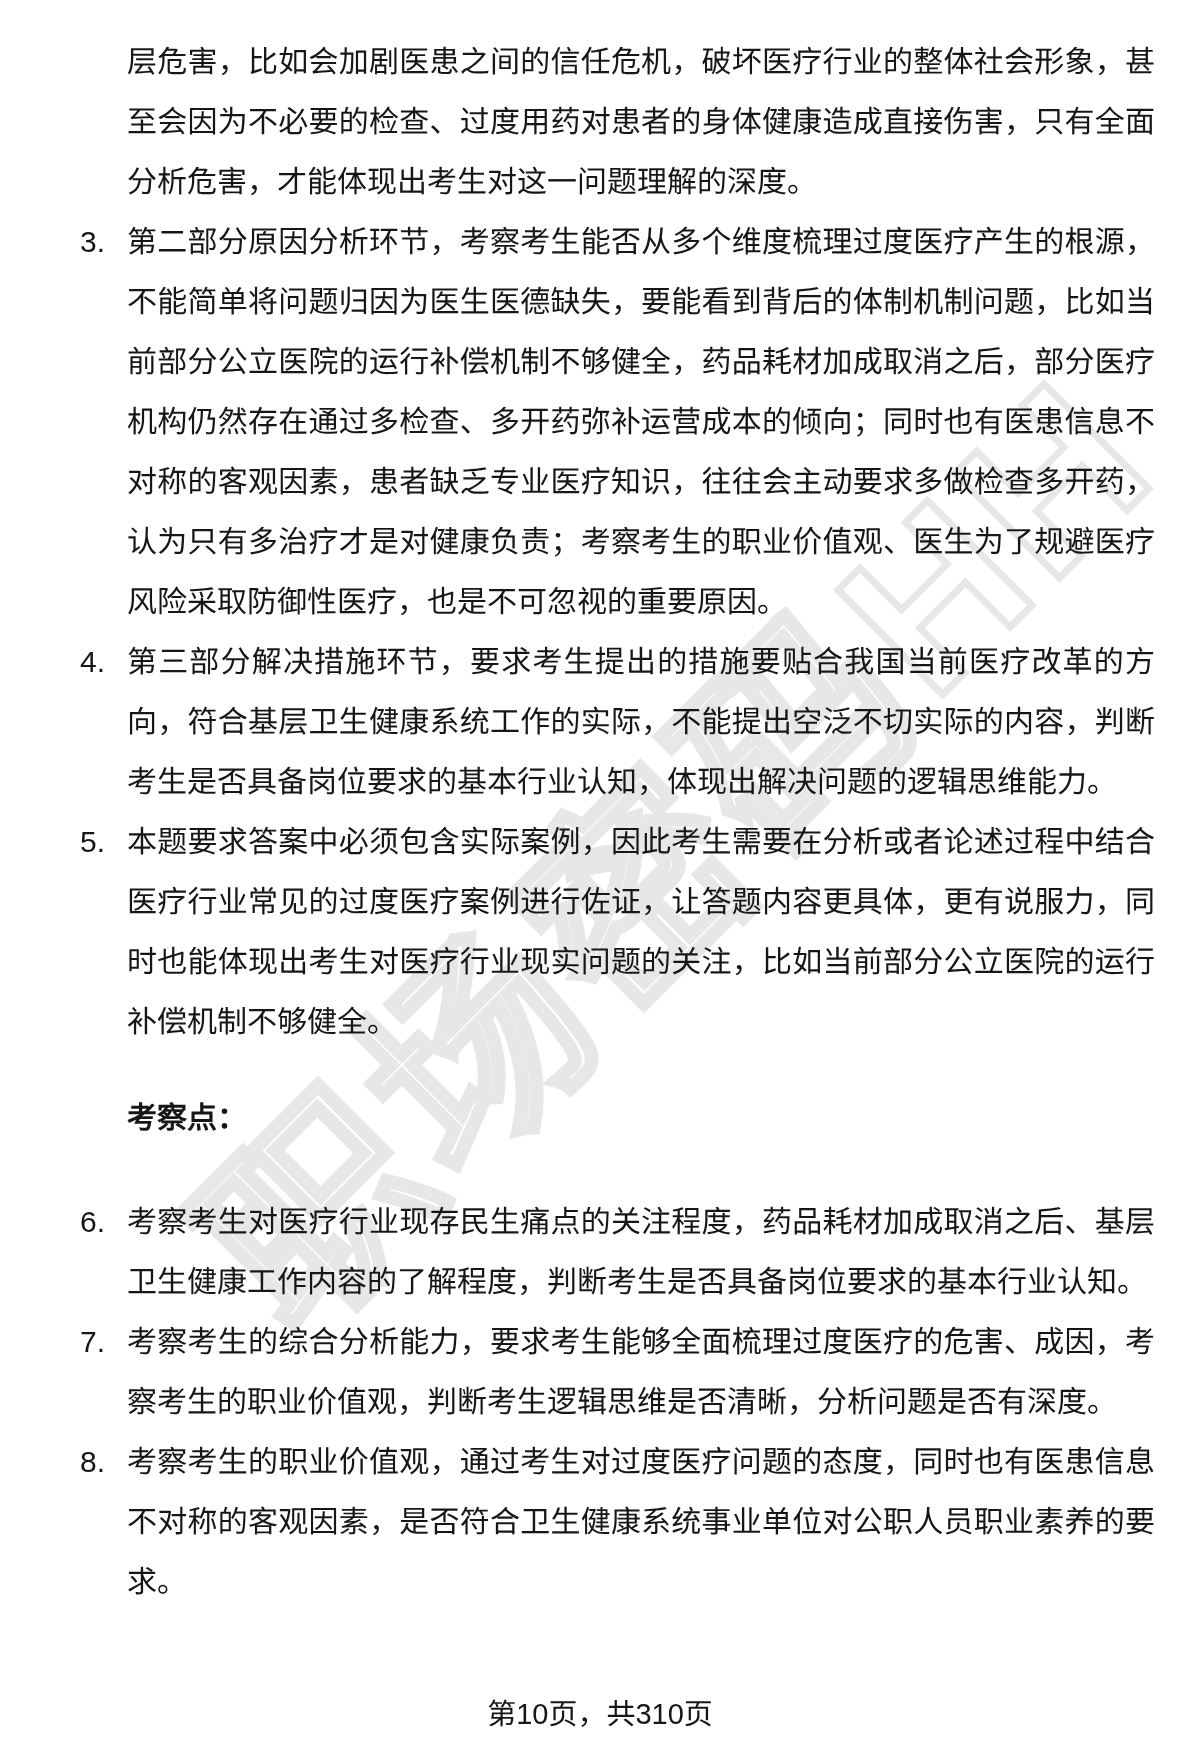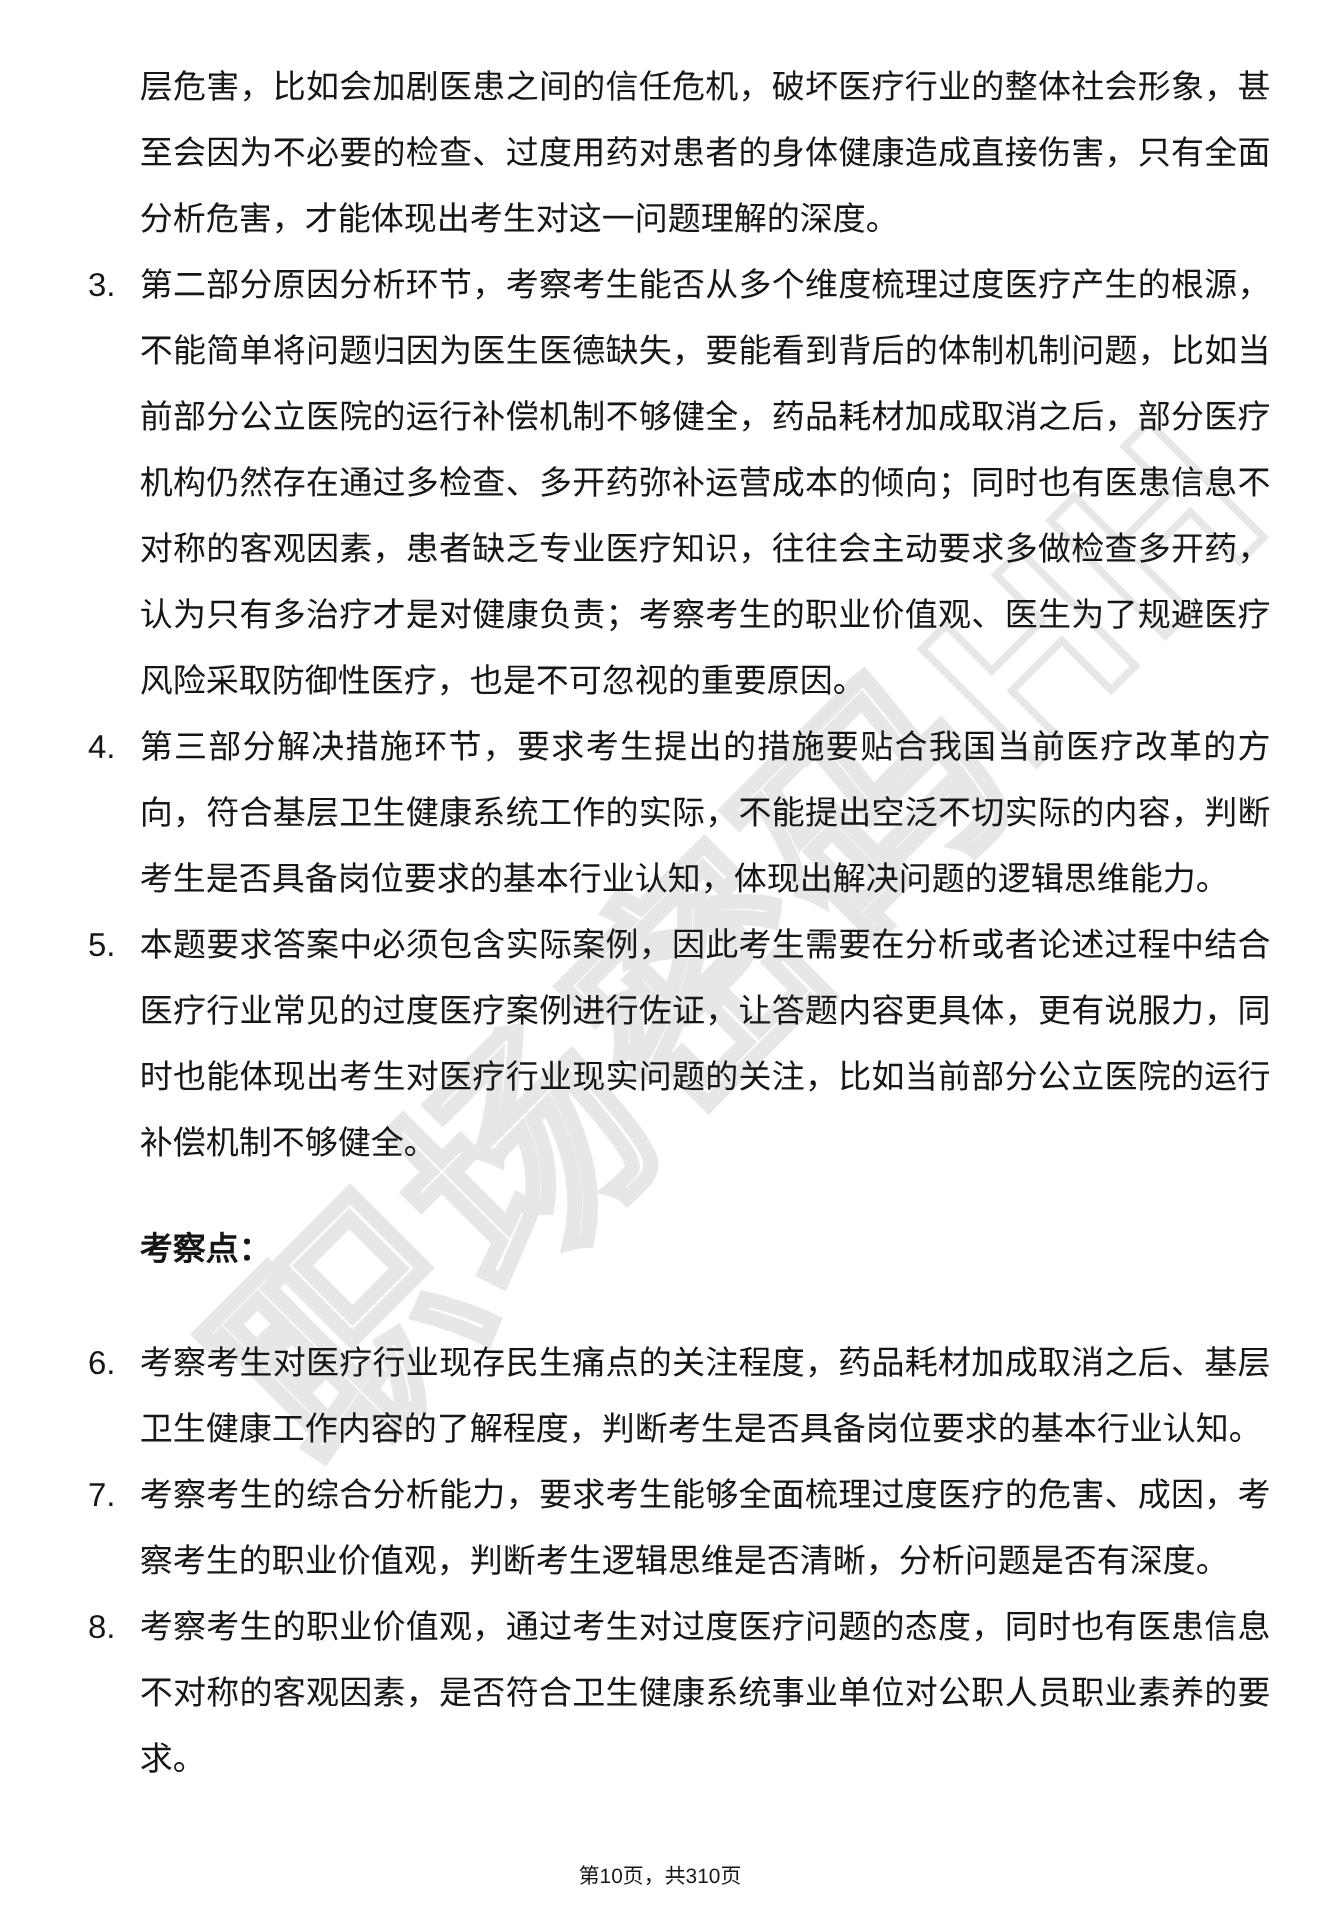--- a/index.html
+++ b/index.html
@@ -33,21 +33,21 @@
     .watermark {
       color: #ffffff;
       -webkit-text-stroke: 7px #e7e7e7;
     }
   }
 
   
   .content {
     position: relative;
     z-index: 1;
-    padding-top: 50px;
+    padding-top: 32px;
   }
   .top-para {
     margin: 0 45px 0 127px;
     font-size: 30px;
     line-height: 60px;
     text-align: justify;
     word-break: break-all;
   }
   .list { padding: 0 45px 0 80px; }
   .item {
@@ -67,21 +67,21 @@
     font-size: 30px;
     line-height: 60px;
     font-weight: bold;
   }
   .footer {
     position: absolute;
     left: 0;
     right: 0;
     top: 1690px;
     text-align: center;
-    font-size: 19px;
+    font-size: 29px;
     z-index: 1;
   }
 </style>
 </head>
 <body>
 
 <div class="watermark">职场密码HH</div>
 
 <div class="content">
 

